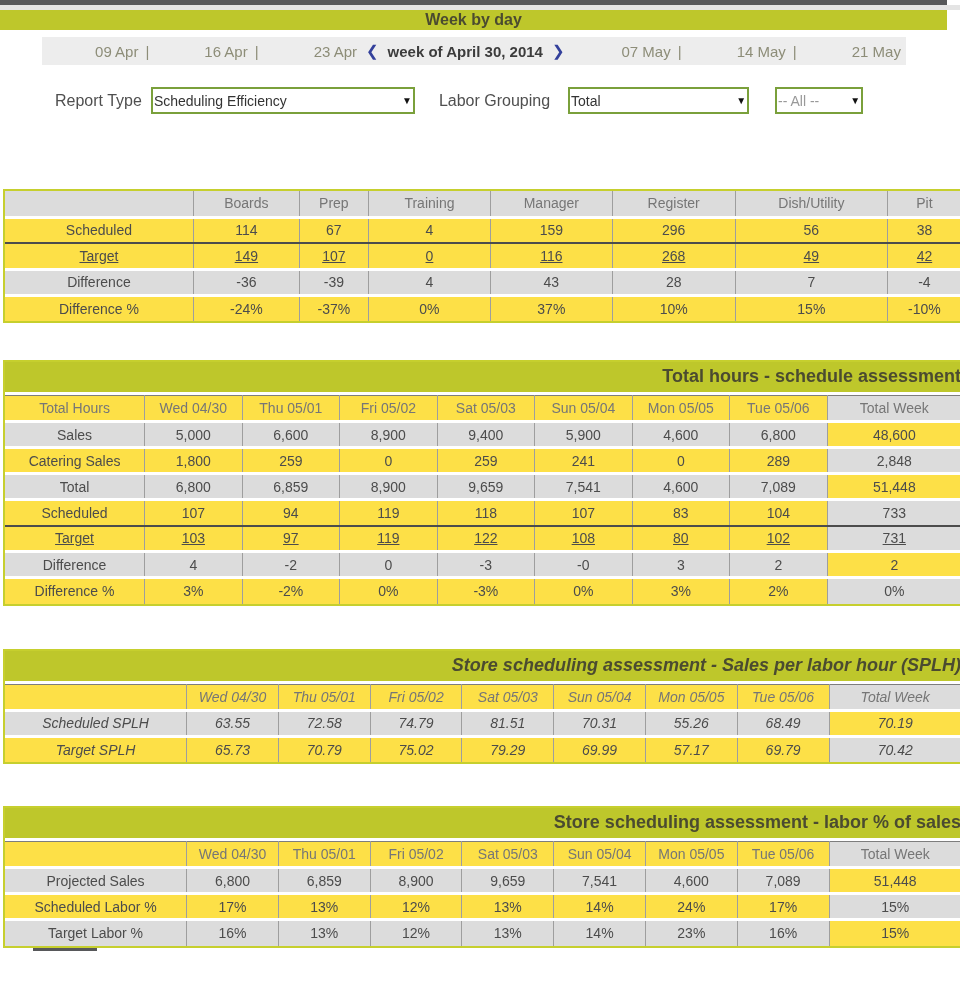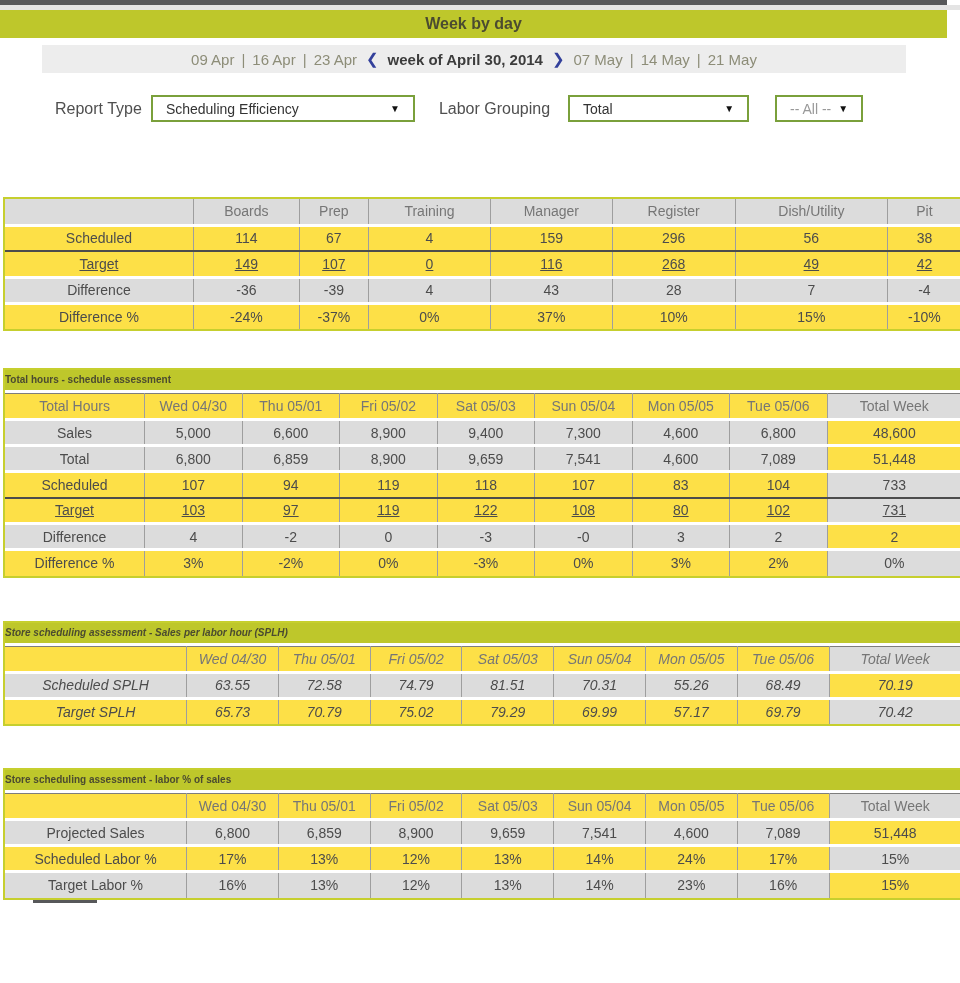--- a/index.html
+++ b/index.html
@@ -20,58 +20,58 @@
   *{box-sizing:border-box;}
   html,body{margin:0;padding:0;}
   body{
     width:960px;height:983px;background:#fff;overflow:hidden;
     font-family:"Liberation Sans","DejaVu Sans",sans-serif;
     color:var(--txt);
   }
   .top-dark{height:5px;width:947px;background:var(--darkbar);}
   .top-light{height:5px;width:100%;background:#e4e4e4;}
   .title-bar{
-    height:28px;width:947px;background:var(--accent);
+    height:20px;width:947px;background:var(--accent);
     display:flex;align-items:center;justify-content:center;
     font-size:16px;font-weight:bold;color:var(--titletxt);
   }
   .week-nav{
     margin:7px 0 0 42px;width:864px;height:28px;background:var(--nav-bg);
     display:flex;align-items:center;justify-content:center;
     font-size:15px;color:var(--link);white-space:pre;
   }
-  .week-nav .wlink{color:var(--link);cursor:pointer;}
+  .week-nav .wlink{color:var(--link);cursor:pointer;margin-left:48px;}
   .week-nav .sep{color:var(--link);padding:0 7px;}
   .week-nav .arrow{color:var(--arrow);font-weight:bold;font-size:15px;padding:0 9px;cursor:pointer;}
   .week-nav .current{color:#3c3c3c;font-weight:bold;}
   .filters{
     margin:22px 0 0 55px;display:flex;align-items:center;font-size:16px;color:#4f4f4f;
   }
   .filters .flabel{margin-right:9px;}
   .dd{
     height:27px;border:2px solid var(--ddborder);background:#fff;
     display:flex;align-items:center;justify-content:space-between;
-    padding:0 13px;font-size:14px;color:#333;cursor:pointer;
+    padding:0 1px;font-size:14px;color:#333;cursor:pointer;
   }
   .dd .caret{font-size:10px;color:#111;margin-left:6px;}
   .dd-report{width:264px;}
   .dd-labor{width:181px;margin-left:9px;}
   .dd-all{width:88px;margin-left:26px;color:#999;}
   .lbl2{margin-left:24px;margin-right:0;}
 
   .tbl-block{
     width:960px;margin-left:3px;border:2px solid var(--accent-border);background:#fde047;
   }
   .t1{margin-top:75px;}
   .t2{margin-top:37px;}
   .t3{margin-top:43px;font-style:italic;}
   .t4{margin-top:42px;}
   .tbl-title{
-    background:var(--accent);text-align:left;padding:4px 0 5px;
-    font-size:10px;font-weight:bold;color:var(--titletxt);
+    background:var(--accent);text-align:right;padding:4px 0 5px;
+    font-size:18px;font-weight:bold;color:var(--titletxt);
     border-bottom:3px solid #fff;
   }
   table{width:100%;border-collapse:collapse;table-layout:fixed;}
   table.titled{border-top:1px solid #7d7d7d;padding-left:16px;}
   th,td{
     border-left:1px solid var(--cellline);
     height:26px;text-align:center;font-size:14px;padding:0 3px;
     overflow:hidden;white-space:nowrap;
   }
   th:first-child,td:first-child{border-left:none;}
@@ -210,24 +210,35 @@
           <th class="shade">Total Week</th>
         </tr>
       </thead>
       <tbody>
         <tr>
           <td class="shade">Sales</td>
           <td class="shade">5,000</td>
           <td class="shade">6,600</td>
           <td class="shade">8,900</td>
           <td class="shade">9,400</td>
-          <td class="shade">7,300</td>
+          <td class="shade">5,900</td>
           <td class="shade">4,600</td>
           <td class="shade">6,800</td>
           <td>48,600</td>
+        </tr>
+        <tr>
+          <td>Catering Sales</td>
+          <td>1,800</td>
+          <td>259</td>
+          <td>0</td>
+          <td>259</td>
+          <td>241</td>
+          <td>0</td>
+          <td>289</td>
+          <td class="shade">2,848</td>
         </tr>
         <tr>
           <td class="shade">Total</td>
           <td class="shade">6,800</td>
           <td class="shade">6,859</td>
           <td class="shade">8,900</td>
           <td class="shade">9,659</td>
           <td class="shade">7,541</td>
           <td class="shade">4,600</td>
           <td class="shade">7,089</td>

